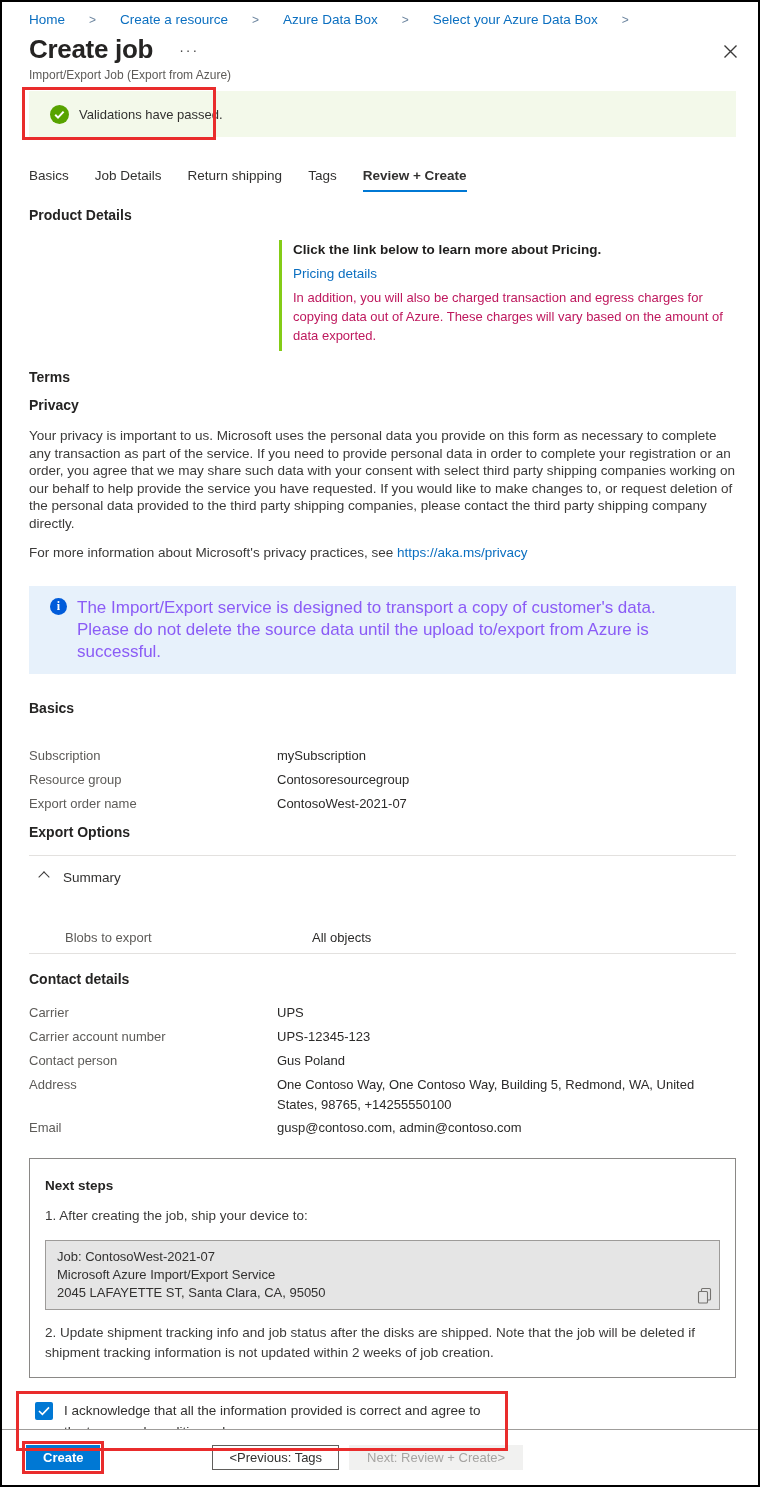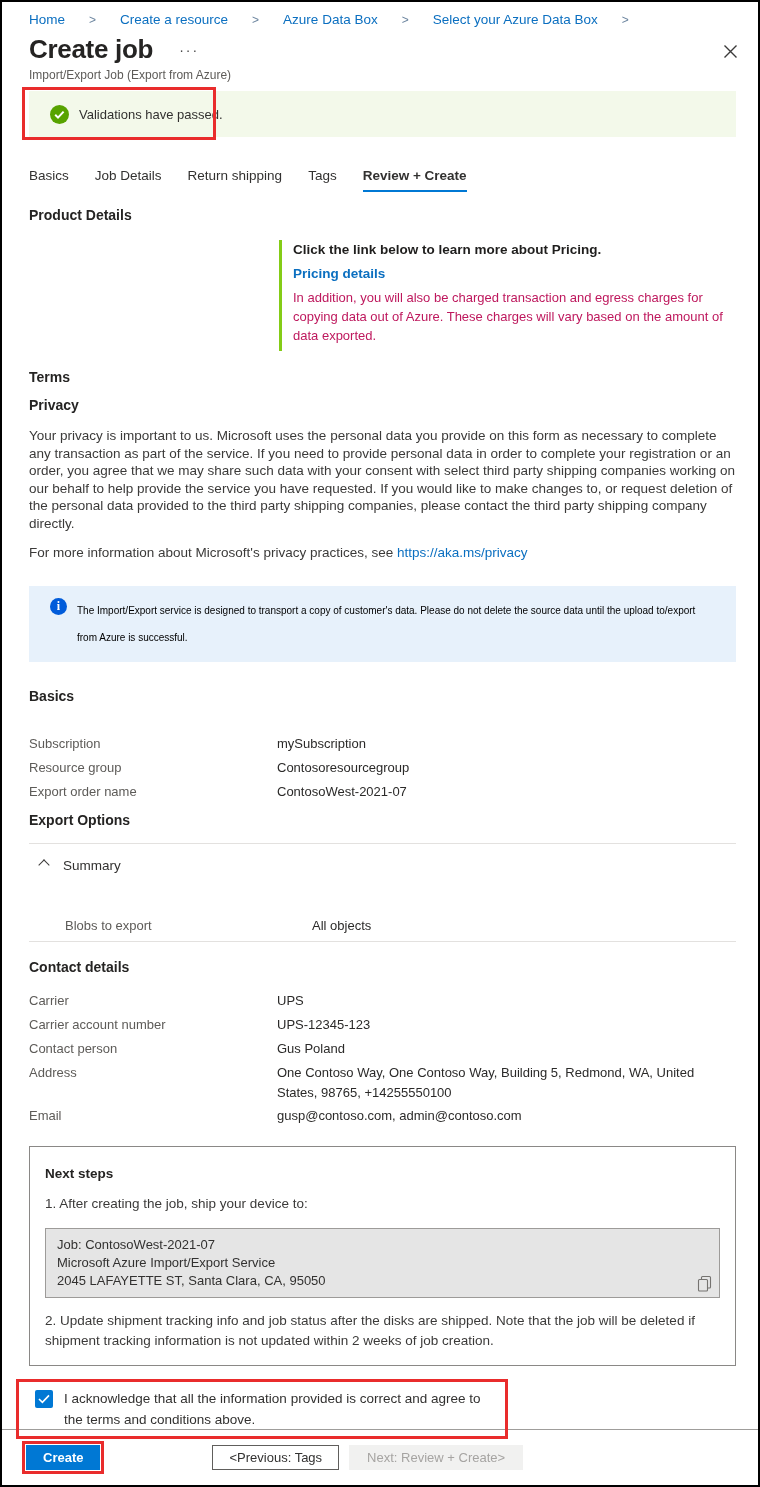--- a/index.html
+++ b/index.html
@@ -27,31 +27,31 @@
   .tabs{display:flex;gap:26px;margin-top:31px}
   .tab{font-size:13.5px;color:#323130;padding-bottom:7px;cursor:pointer}
   .tab.active{font-weight:bold;border-bottom:2px solid #0078d4}
 
   .h{font-weight:bold;font-size:14px;color:#252423}
   .sec-product{margin-top:15px}
 
   
   .pricing{margin-top:17px;margin-left:250px;width:447px;border-left:3px solid #84cc16;padding:2px 0 6px 11px}
   .pricing .b1{font-weight:bold;font-size:13.5px;color:#1f1e1d}
-  .pricing .plink{display:inline-block;margin-top:9px;font-weight:bold;font-size:13.5px;color:#0b6fc0;cursor:pointer}
+  .pricing .plink{display:inline-block;margin-top:9px;font-weight:normal;font-size:13.5px;color:#0b6fc0;cursor:pointer}
   .pricing .ptext{margin-top:6px;font-size:13px;line-height:19px;color:#be185d}
 
   .para{font-size:13.5px;line-height:17.5px;color:#3b3a39}
   .link{color:#0b6fc0;cursor:pointer;text-decoration:none}
   .ext-ic{display:inline-block;vertical-align:-1px;margin-left:3px}
 
   
   .banner-info{margin-top:24px;background:#e7f1fb;padding:11px 24px 11px 21px;display:flex;gap:10px;align-items:flex-start}
   .info-ic{flex:none;width:17px;height:17px;border-radius:50%;background:#015cda;color:#fff;font-family:"Liberation Serif",serif;font-weight:bold;font-size:12px;line-height:17px;text-align:center;margin-top:1px}
-  .banner-info .txt{font-size:10px;line-height:27px;color:#000000}
+  .banner-info .txt{font-size:17px;line-height:22px;color:#8b5cf6}
 
   
   .frow{display:flex;min-height:24px;font-size:13px}
   .frow .lbl{flex:none;width:248px;color:#5d5b58;line-height:20px;padding-top:3px}
   .frow .val{max-width:455px;color:#2b2a29;line-height:20px;padding-top:3px}
 
   .rule{border-top:1px solid #e3e1df}
 
   
   .summary-row{display:flex;gap:15px;margin-top:14px;margin-left:11px;font-size:13.5px;color:#323130;cursor:pointer}

